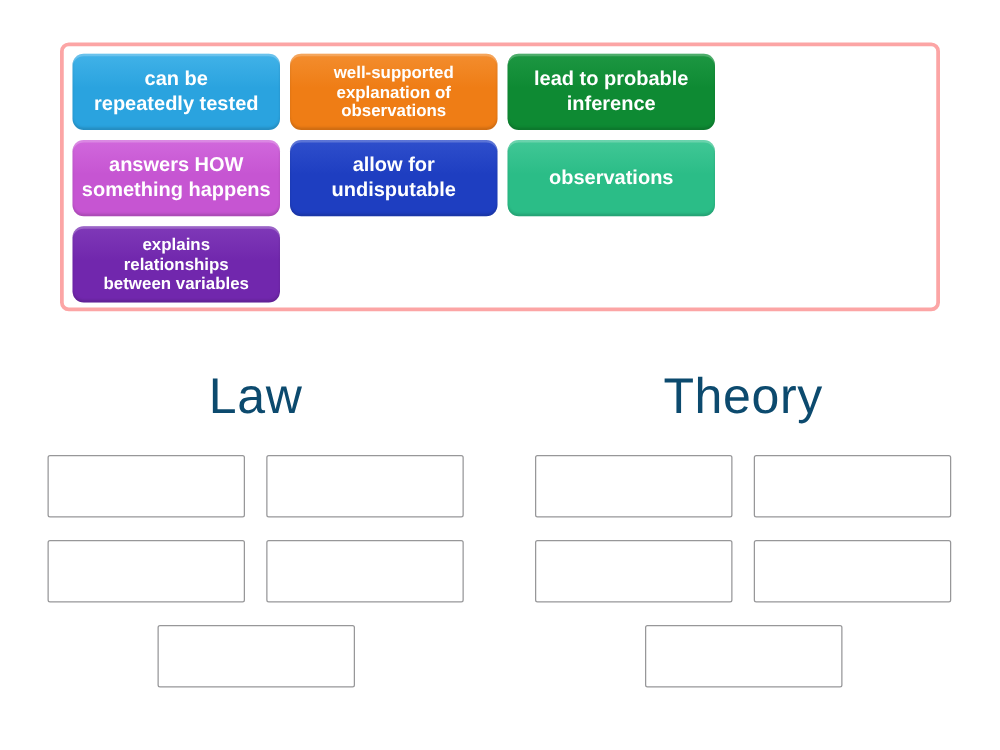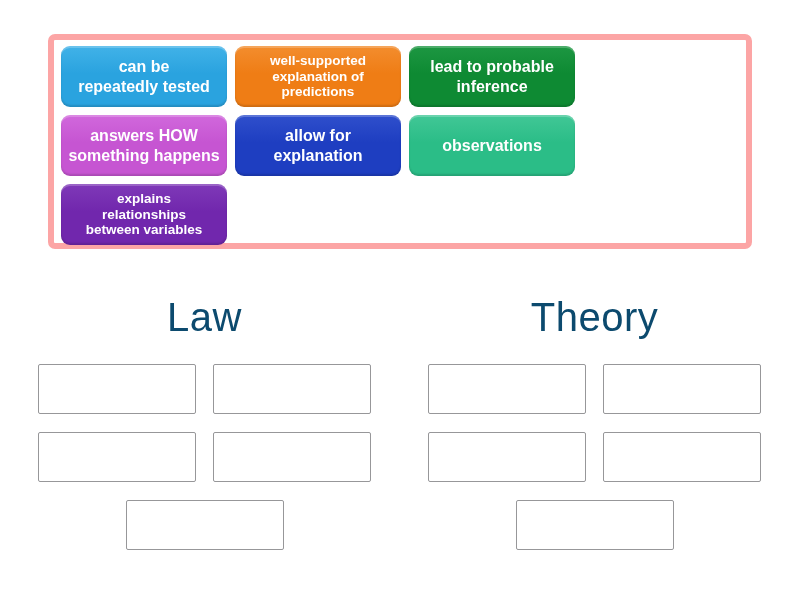--- a/index.html
+++ b/index.html
@@ -3,21 +3,21 @@
 <meta charset="utf-8">
 <style>
   * { margin: 0; padding: 0; box-sizing: border-box; }
   html, body { width: 800px; height: 600px; background: #ffffff; overflow: hidden;
     font-family: "Liberation Sans", "DejaVu Sans", sans-serif; }
 
   
   .tray {
     margin: 34px 0 0 48px;
     width: 704px; height: 215px;
-    border: 6px solid #fca5a5;
+    border: 3px solid #fca5a5;
     border-radius: 7px;
     padding: 6px 7px;
     display: flex; flex-wrap: wrap;
     gap: 8px;
     align-content: flex-start;
     background: #ffffff;
   }
   .tile {
     width: 166px; height: 61px;
     border-radius: 9px;
@@ -63,27 +63,27 @@
   }
 </style>
 </head>
 <body>
 
 <div class="tray">
     <div class="tile" style="background: linear-gradient(rgb(65, 178, 232) 0%, rgb(42, 163, 223) 45%);">can be
 repeatedly tested</div>
     <div class="tile small" style="background: linear-gradient(rgb(243, 141, 46) 0%, rgb(239, 125, 21) 45%);">well-supported
 explanation of
-predictions</div>
+observations</div>
     <div class="tile" style="background: linear-gradient(rgb(29, 151, 66) 0%, rgb(14, 138, 51) 45%); text-align: center;">lead to probable
 inference</div>
     <div class="tile" style="background: linear-gradient(rgb(209, 104, 220) 0%, rgb(198, 85, 210) 45%);">answers HOW
 something happens</div>
     <div class="tile" style="background: linear-gradient(rgb(47, 79, 204) 0%, rgb(30, 62, 193) 45%);">allow for
-explanation</div>
+undisputable</div>
     <div class="tile" style="background: linear-gradient(rgb(65, 199, 150) 0%, rgb(43, 189, 135) 45%);">observations</div>
     <div class="tile small" style="background: linear-gradient(rgb(127, 57, 184) 0%, rgb(113, 39, 173) 45%);">explains
 relationships
 between variables</div>
   </div>
 
 <div class="groups">
   <div class="group">
     <div class="group-title">Law</div>
     <div class="slots">

